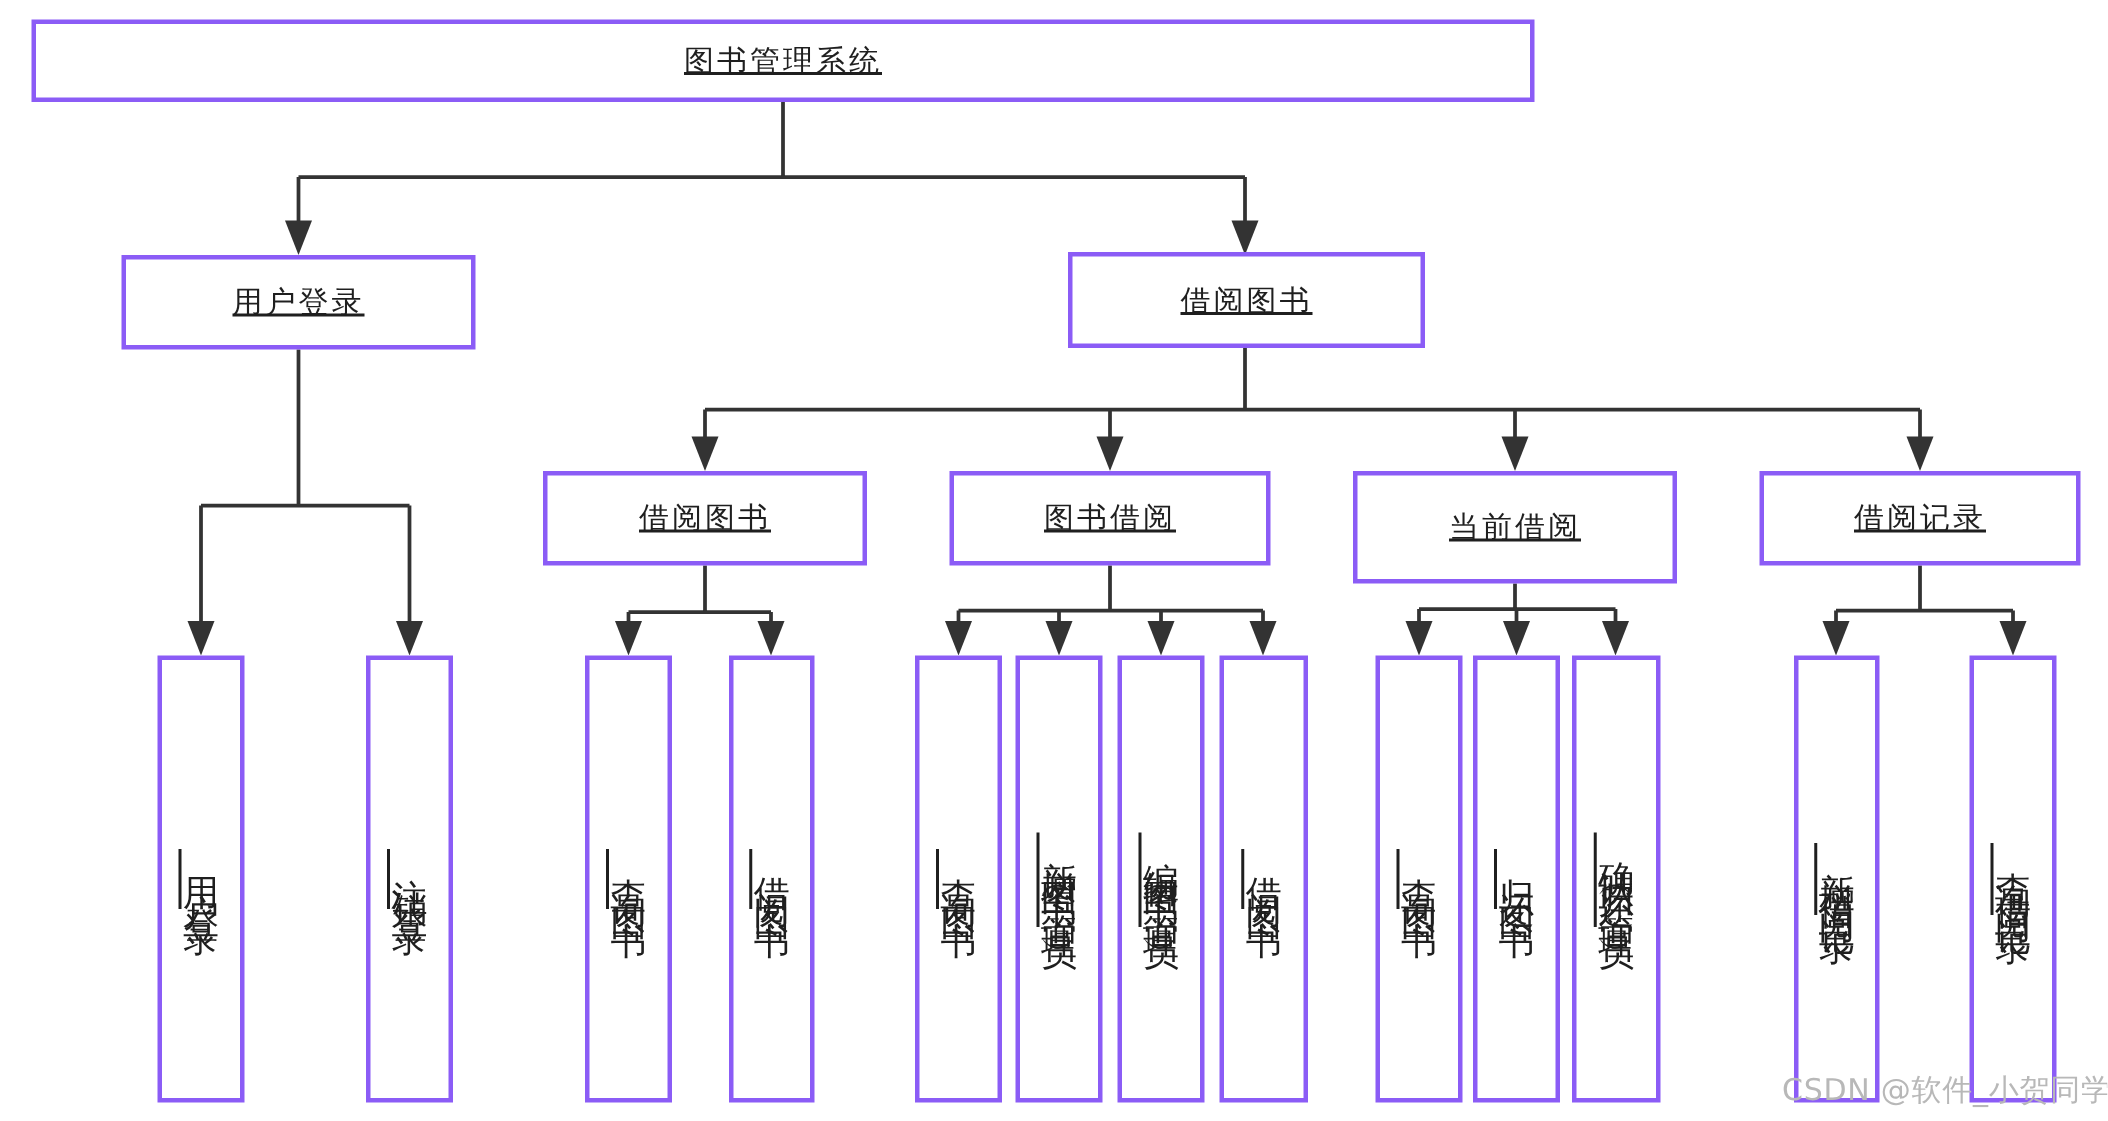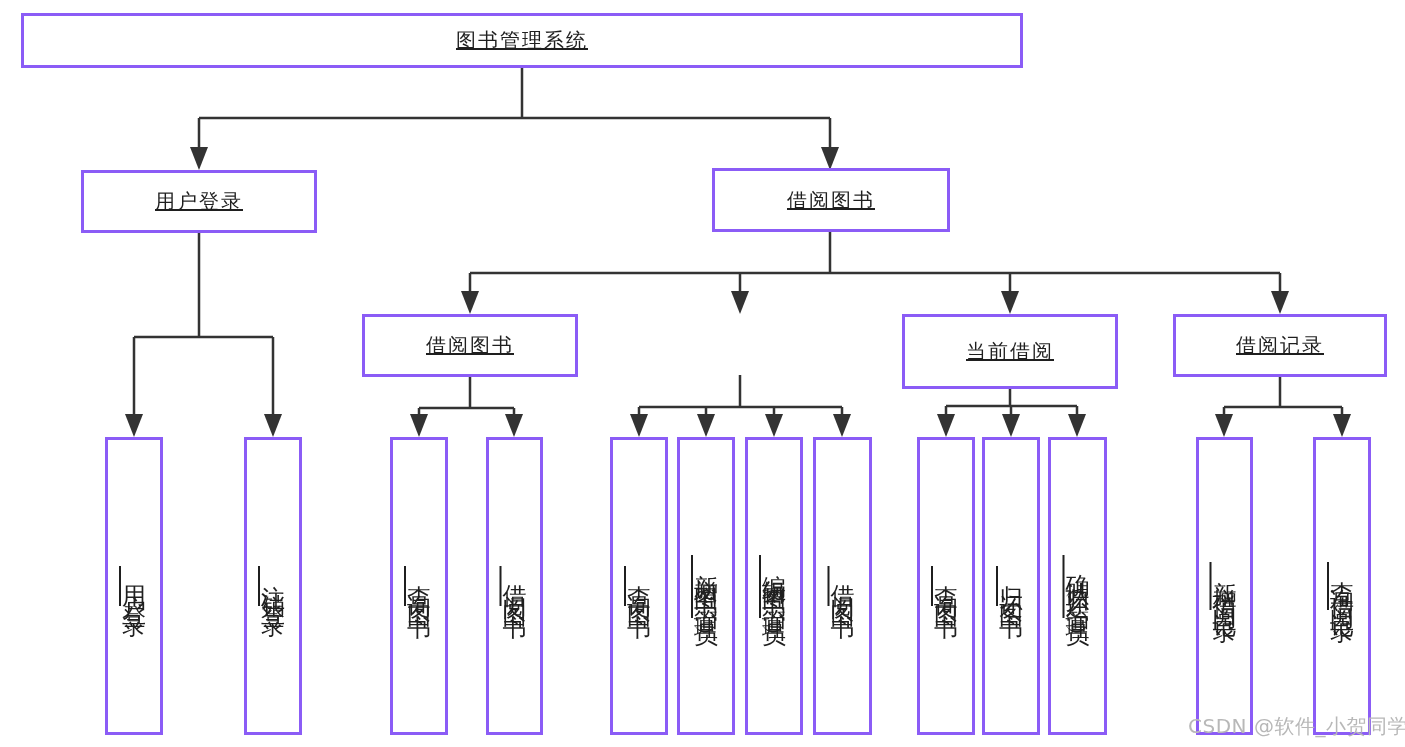--- a/index.html
+++ b/index.html
@@ -100,20 +100,23 @@
   <div class="node hnode" style="left:81px;top:170px;width:236px;height:63px">
     <span>用户登录</span>
   </div>
   <div class="node hnode" style="left:712px;top:168px;width:238px;height:64px">
     <span>借阅图书</span>
   </div>
 
   <div class="node hnode" style="left:362px;top:314px;width:216px;height:63px">
     <span>借阅图书</span>
   </div>
+  <div class="node hnode" style="left:633px;top:314px;width:214px;height:63px">
+    <span>图书借阅</span>
+  </div>
   <div class="node hnode" style="left:902px;top:314px;width:216px;height:75px">
     <span>当前借阅</span>
   </div>
   <div class="node hnode" style="left:1173px;top:314px;width:214px;height:63px">
     <span>借阅记录</span>
   </div>
 
   <div class="node vnode" style="left:105px;top:437px;width:58px;height:298px">
     <span>用户登录</span>
   </div>

